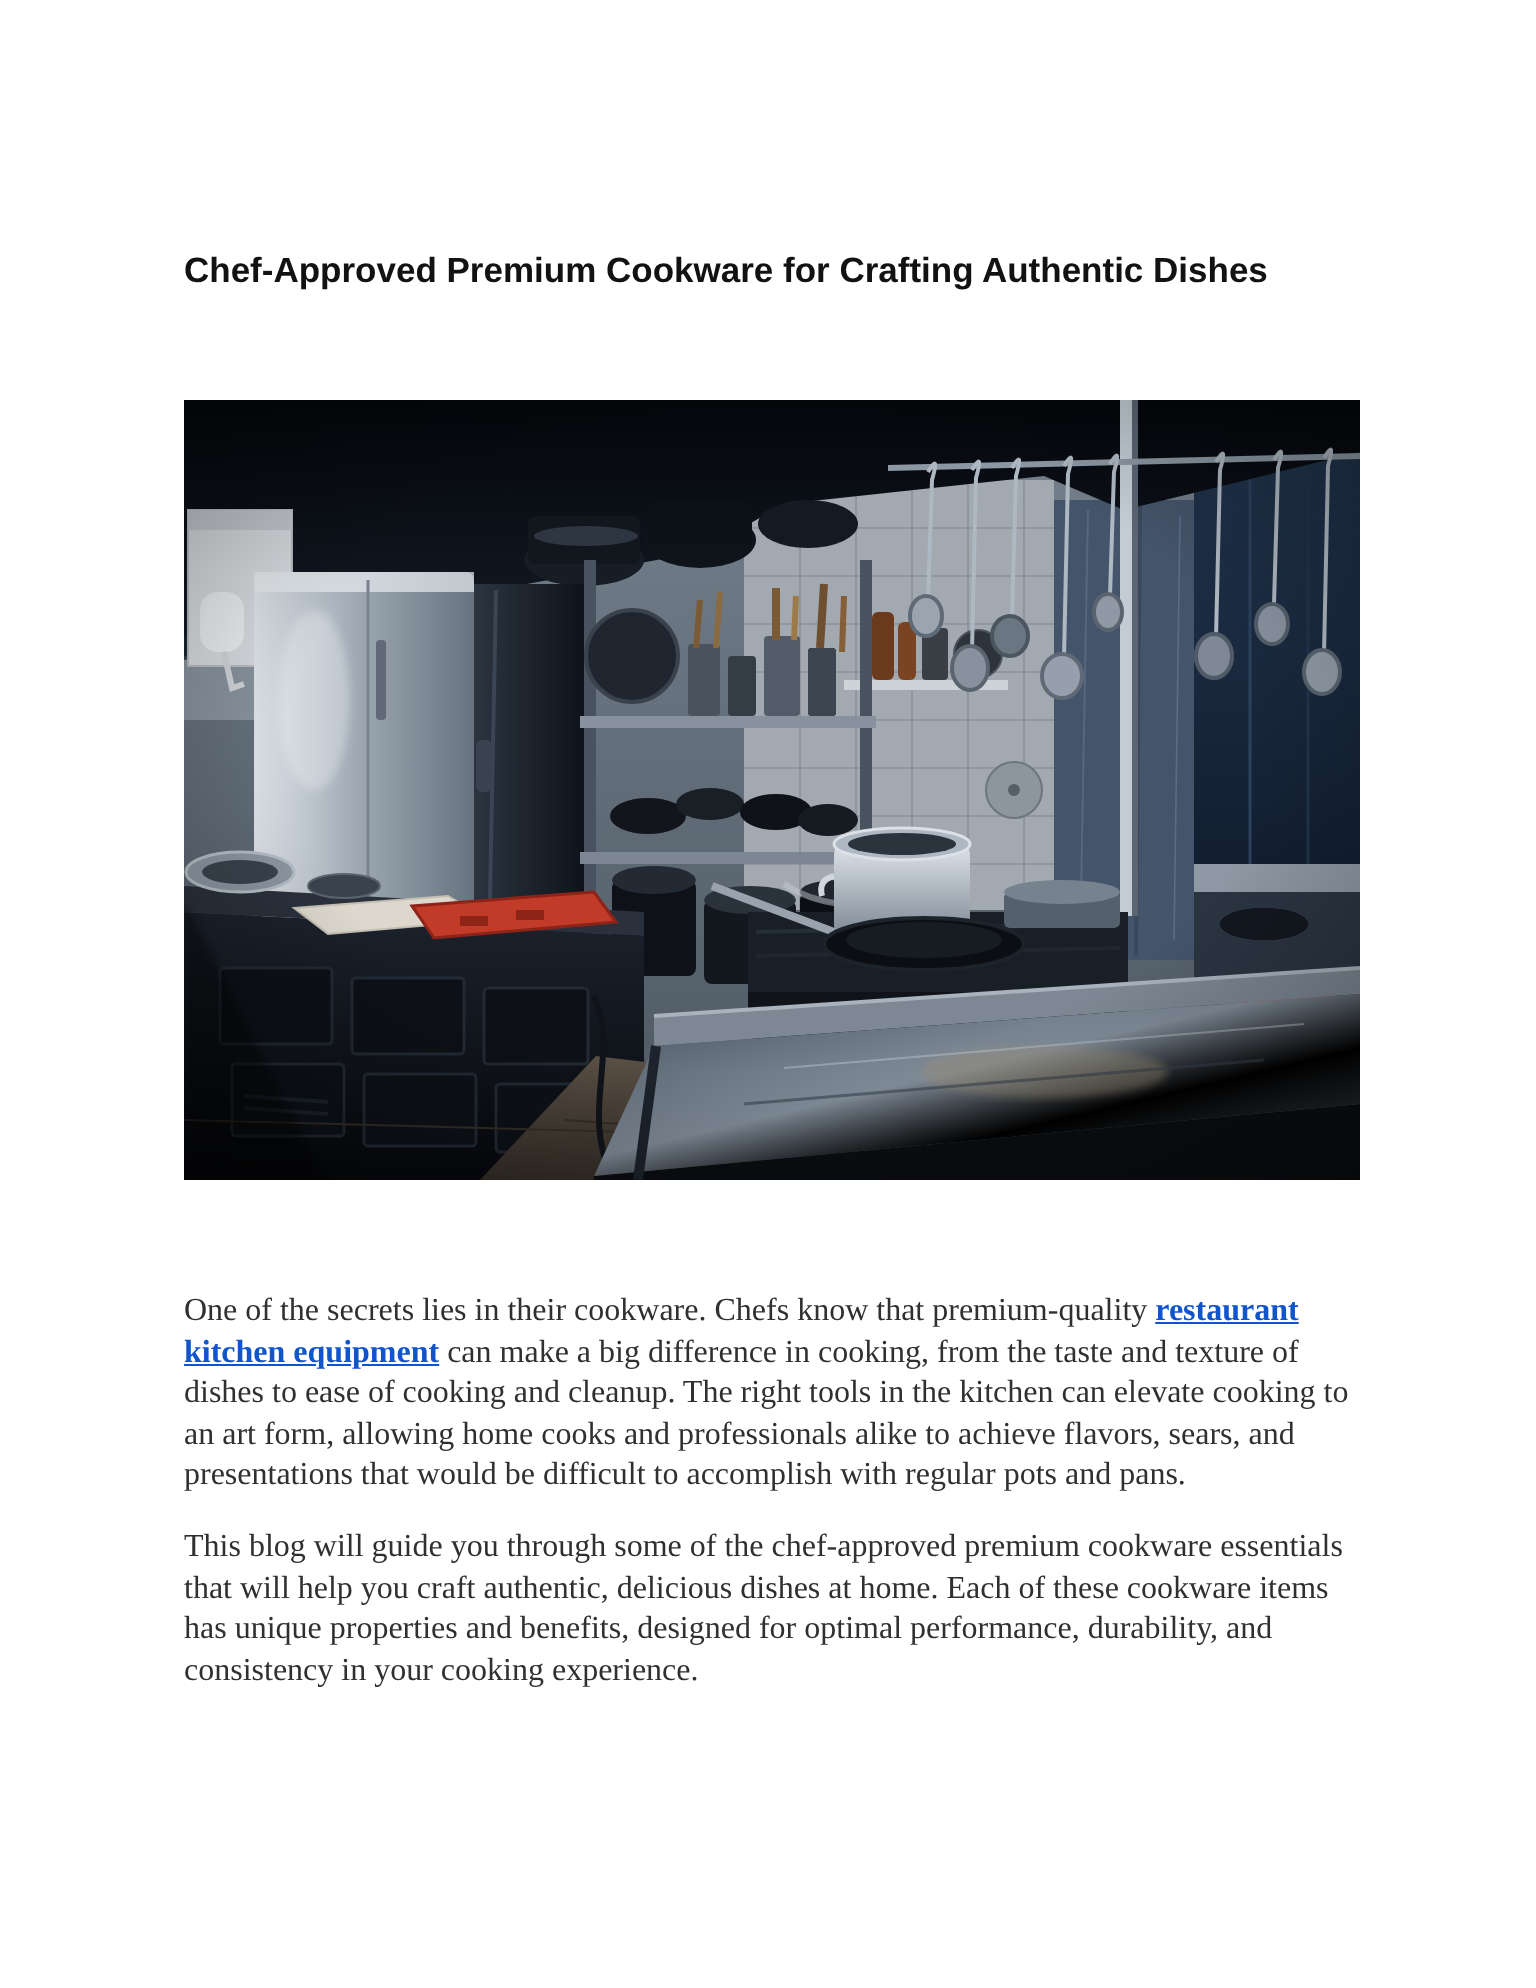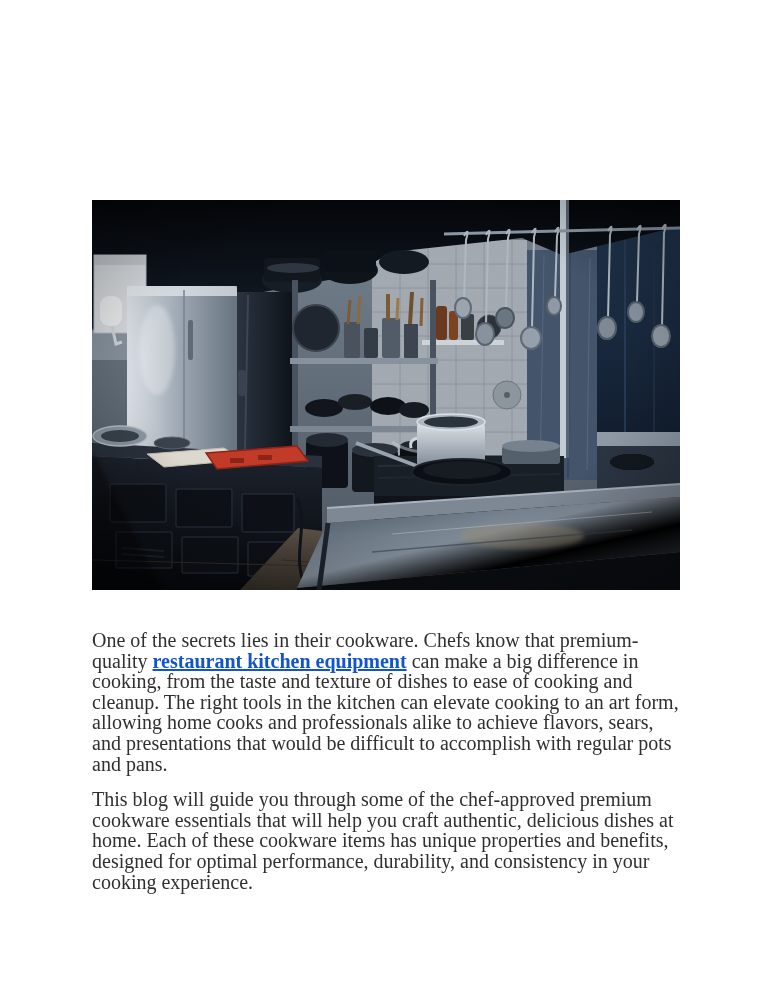--- a/index.html
+++ b/index.html
@@ -11,34 +11,35 @@
     position:absolute;left:92px;top:125px;width:600px;margin:0;
     font-family:"Liberation Sans", sans-serif;font-weight:700;
     font-size:17.5px;line-height:1.2;color:#121212;
   }
   .photo{
     position:absolute;left:92px;top:200px;width:588px;height:390px;
     overflow:hidden;background:#38424e;
   }
   .photo svg{display:block;width:588px;height:390px;}
   .bodytext{
-    position:absolute;left:92px;top:630px;width:590px;
-    font-size:20px;line-height:20.6px;color:#303030;
+    position:absolute;left:92px;top:646px;width:590px;
+    font-size:16px;line-height:20.6px;color:#303030;
   }
   .bodytext p{margin:0 0 15px 0;}
   a.doc-link{
     color:var(--link-color,#1155cc);font-weight:700;text-decoration:underline;
     cursor:pointer;
   }
 </style>
 </head>
 <body>
 
 <div class="page">
 
+  <h1 class="title">Chef-Approved Premium Cookware for Crafting Authentic Dishes</h1>
 
   <figure class="photo" style="margin:0" role="img" aria-label="Commercial restaurant kitchen with stainless steel equipment, shelves of pots, hanging ladles, a stove with a stock pot and frying pan, and a steel prep table">
     <svg viewBox="0 0 588 390" preserveAspectRatio="none">
       <defs>
         <linearGradient id="wallG" x1="0" y1="0" x2="0" y2="1">
           <stop offset="0" stop-color="#76828e"></stop>
             <stop offset="1" stop-color="#4b5661"></stop>
         </linearGradient>
         <linearGradient id="hoodG" x1="0" y1="0" x2="0" y2="1">
           <stop offset="0" stop-color="#04060a"></stop>

